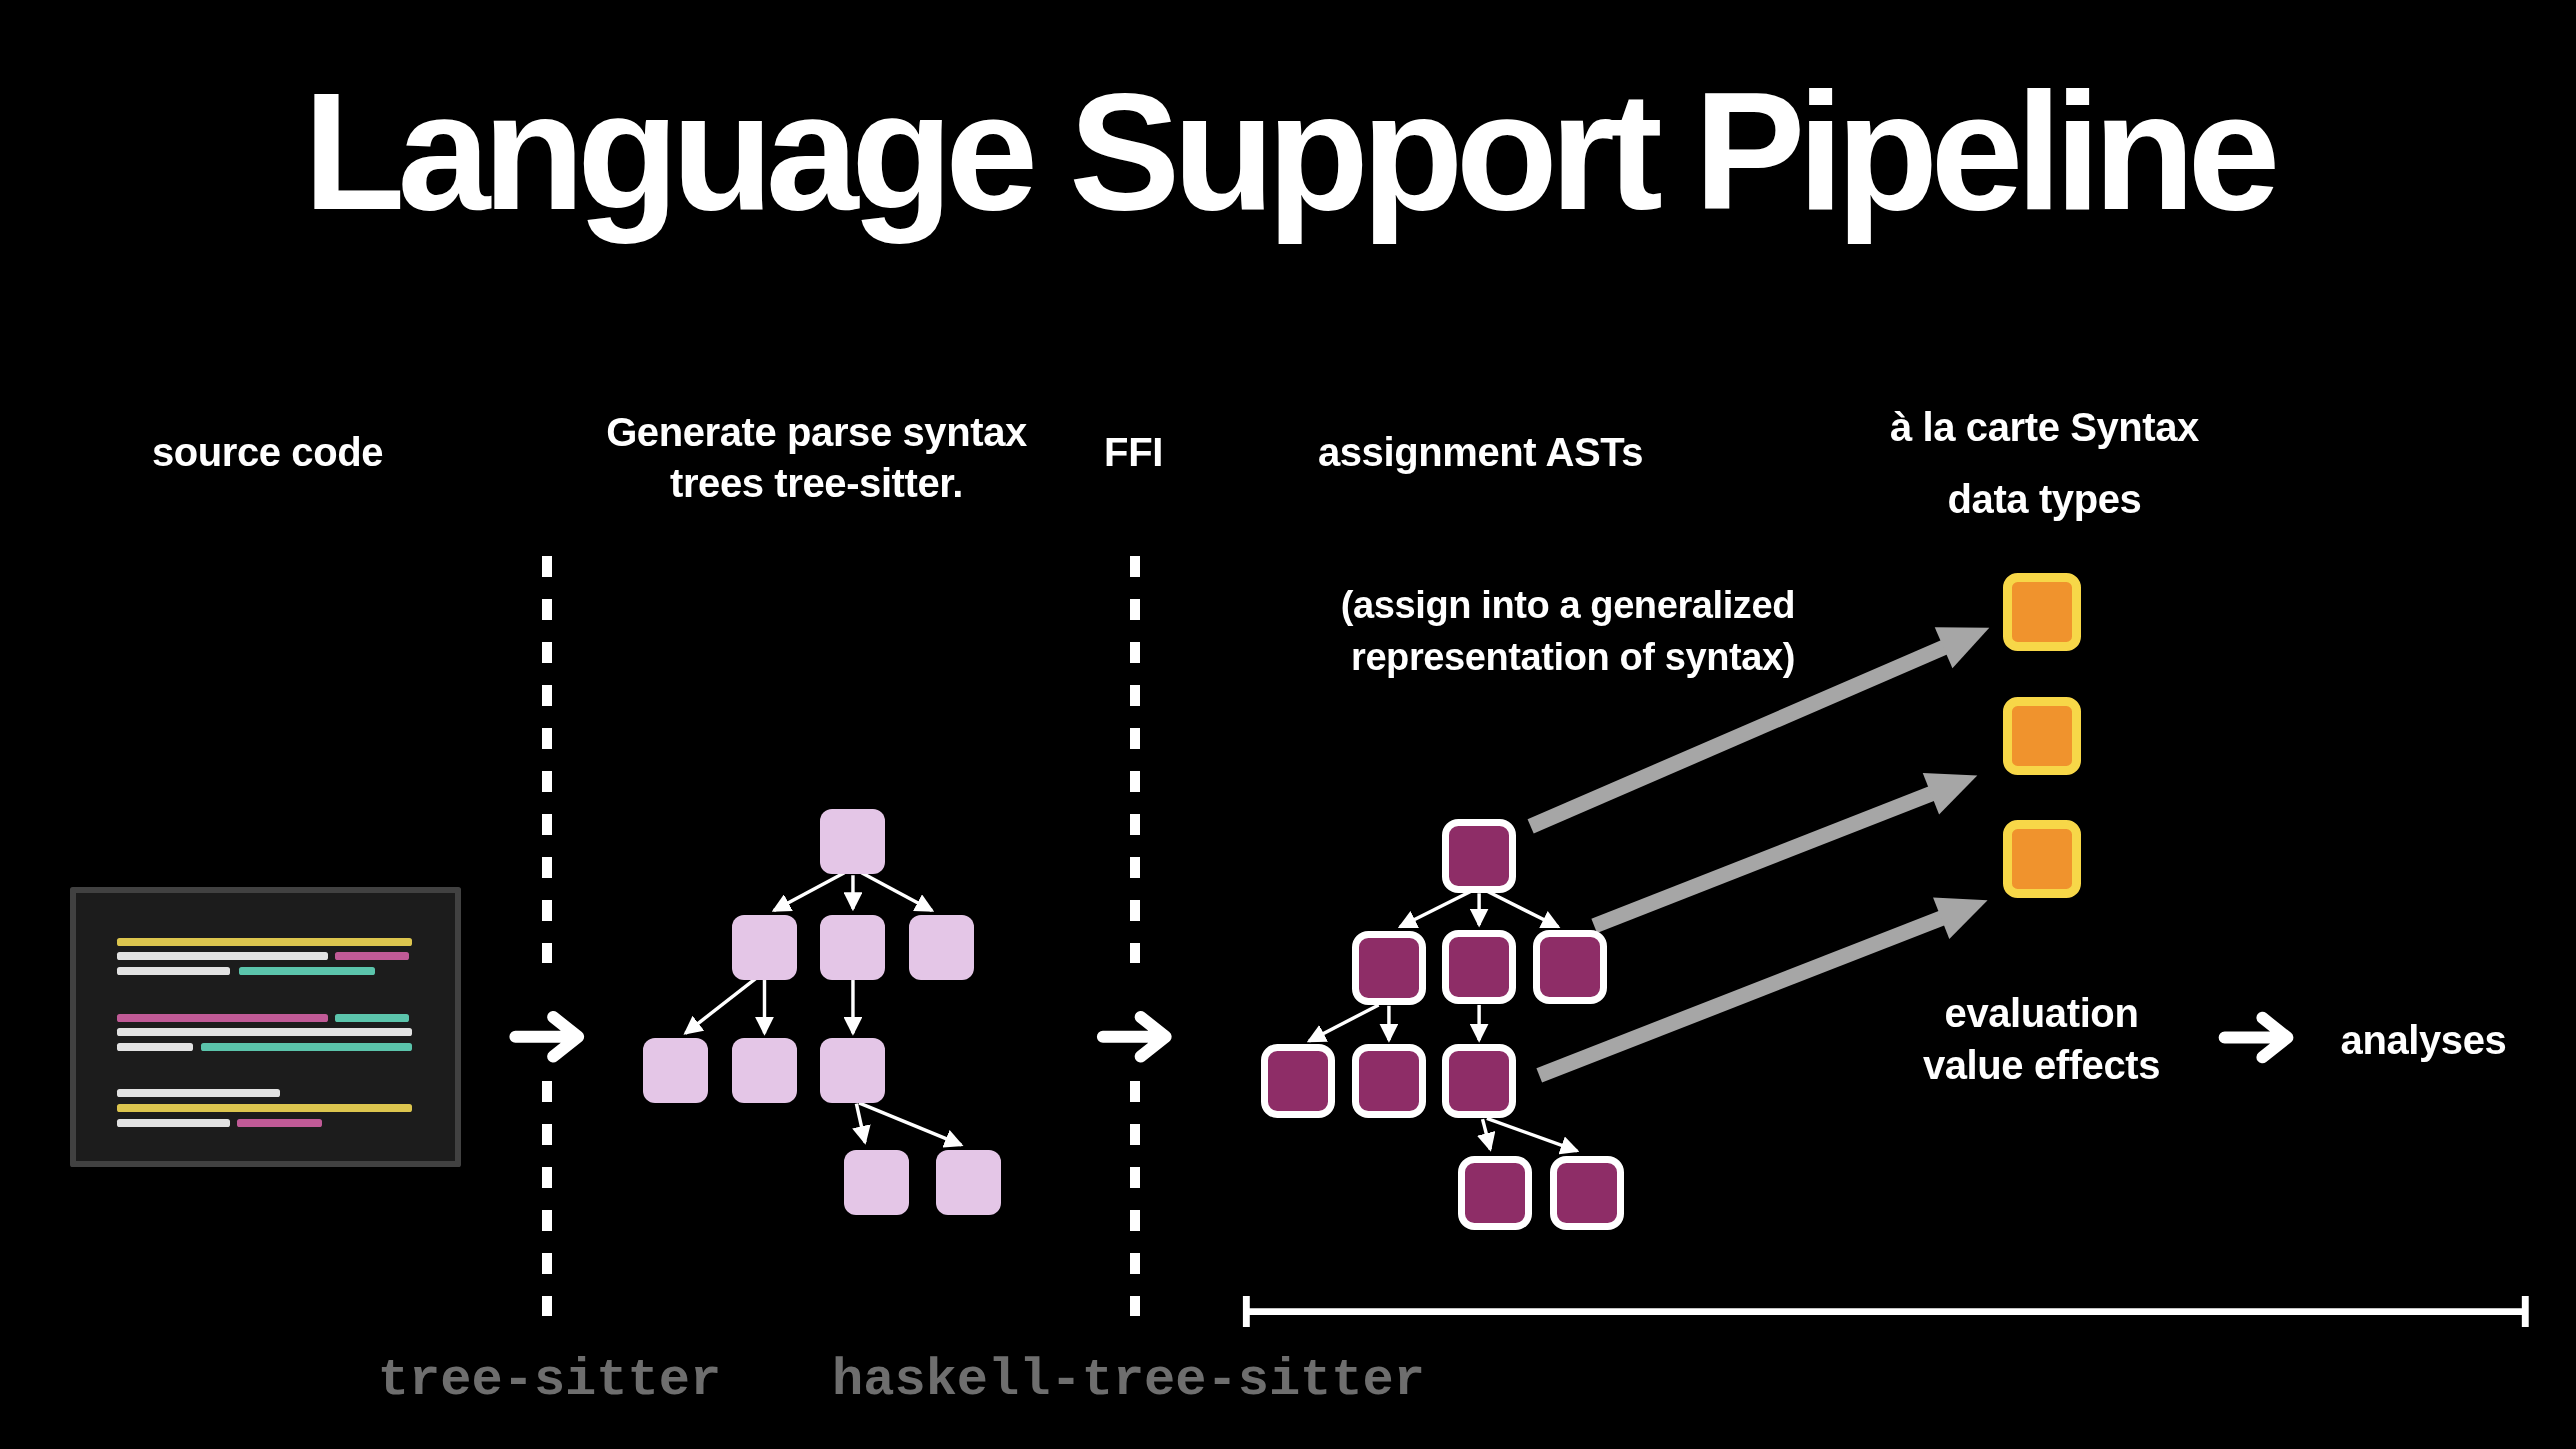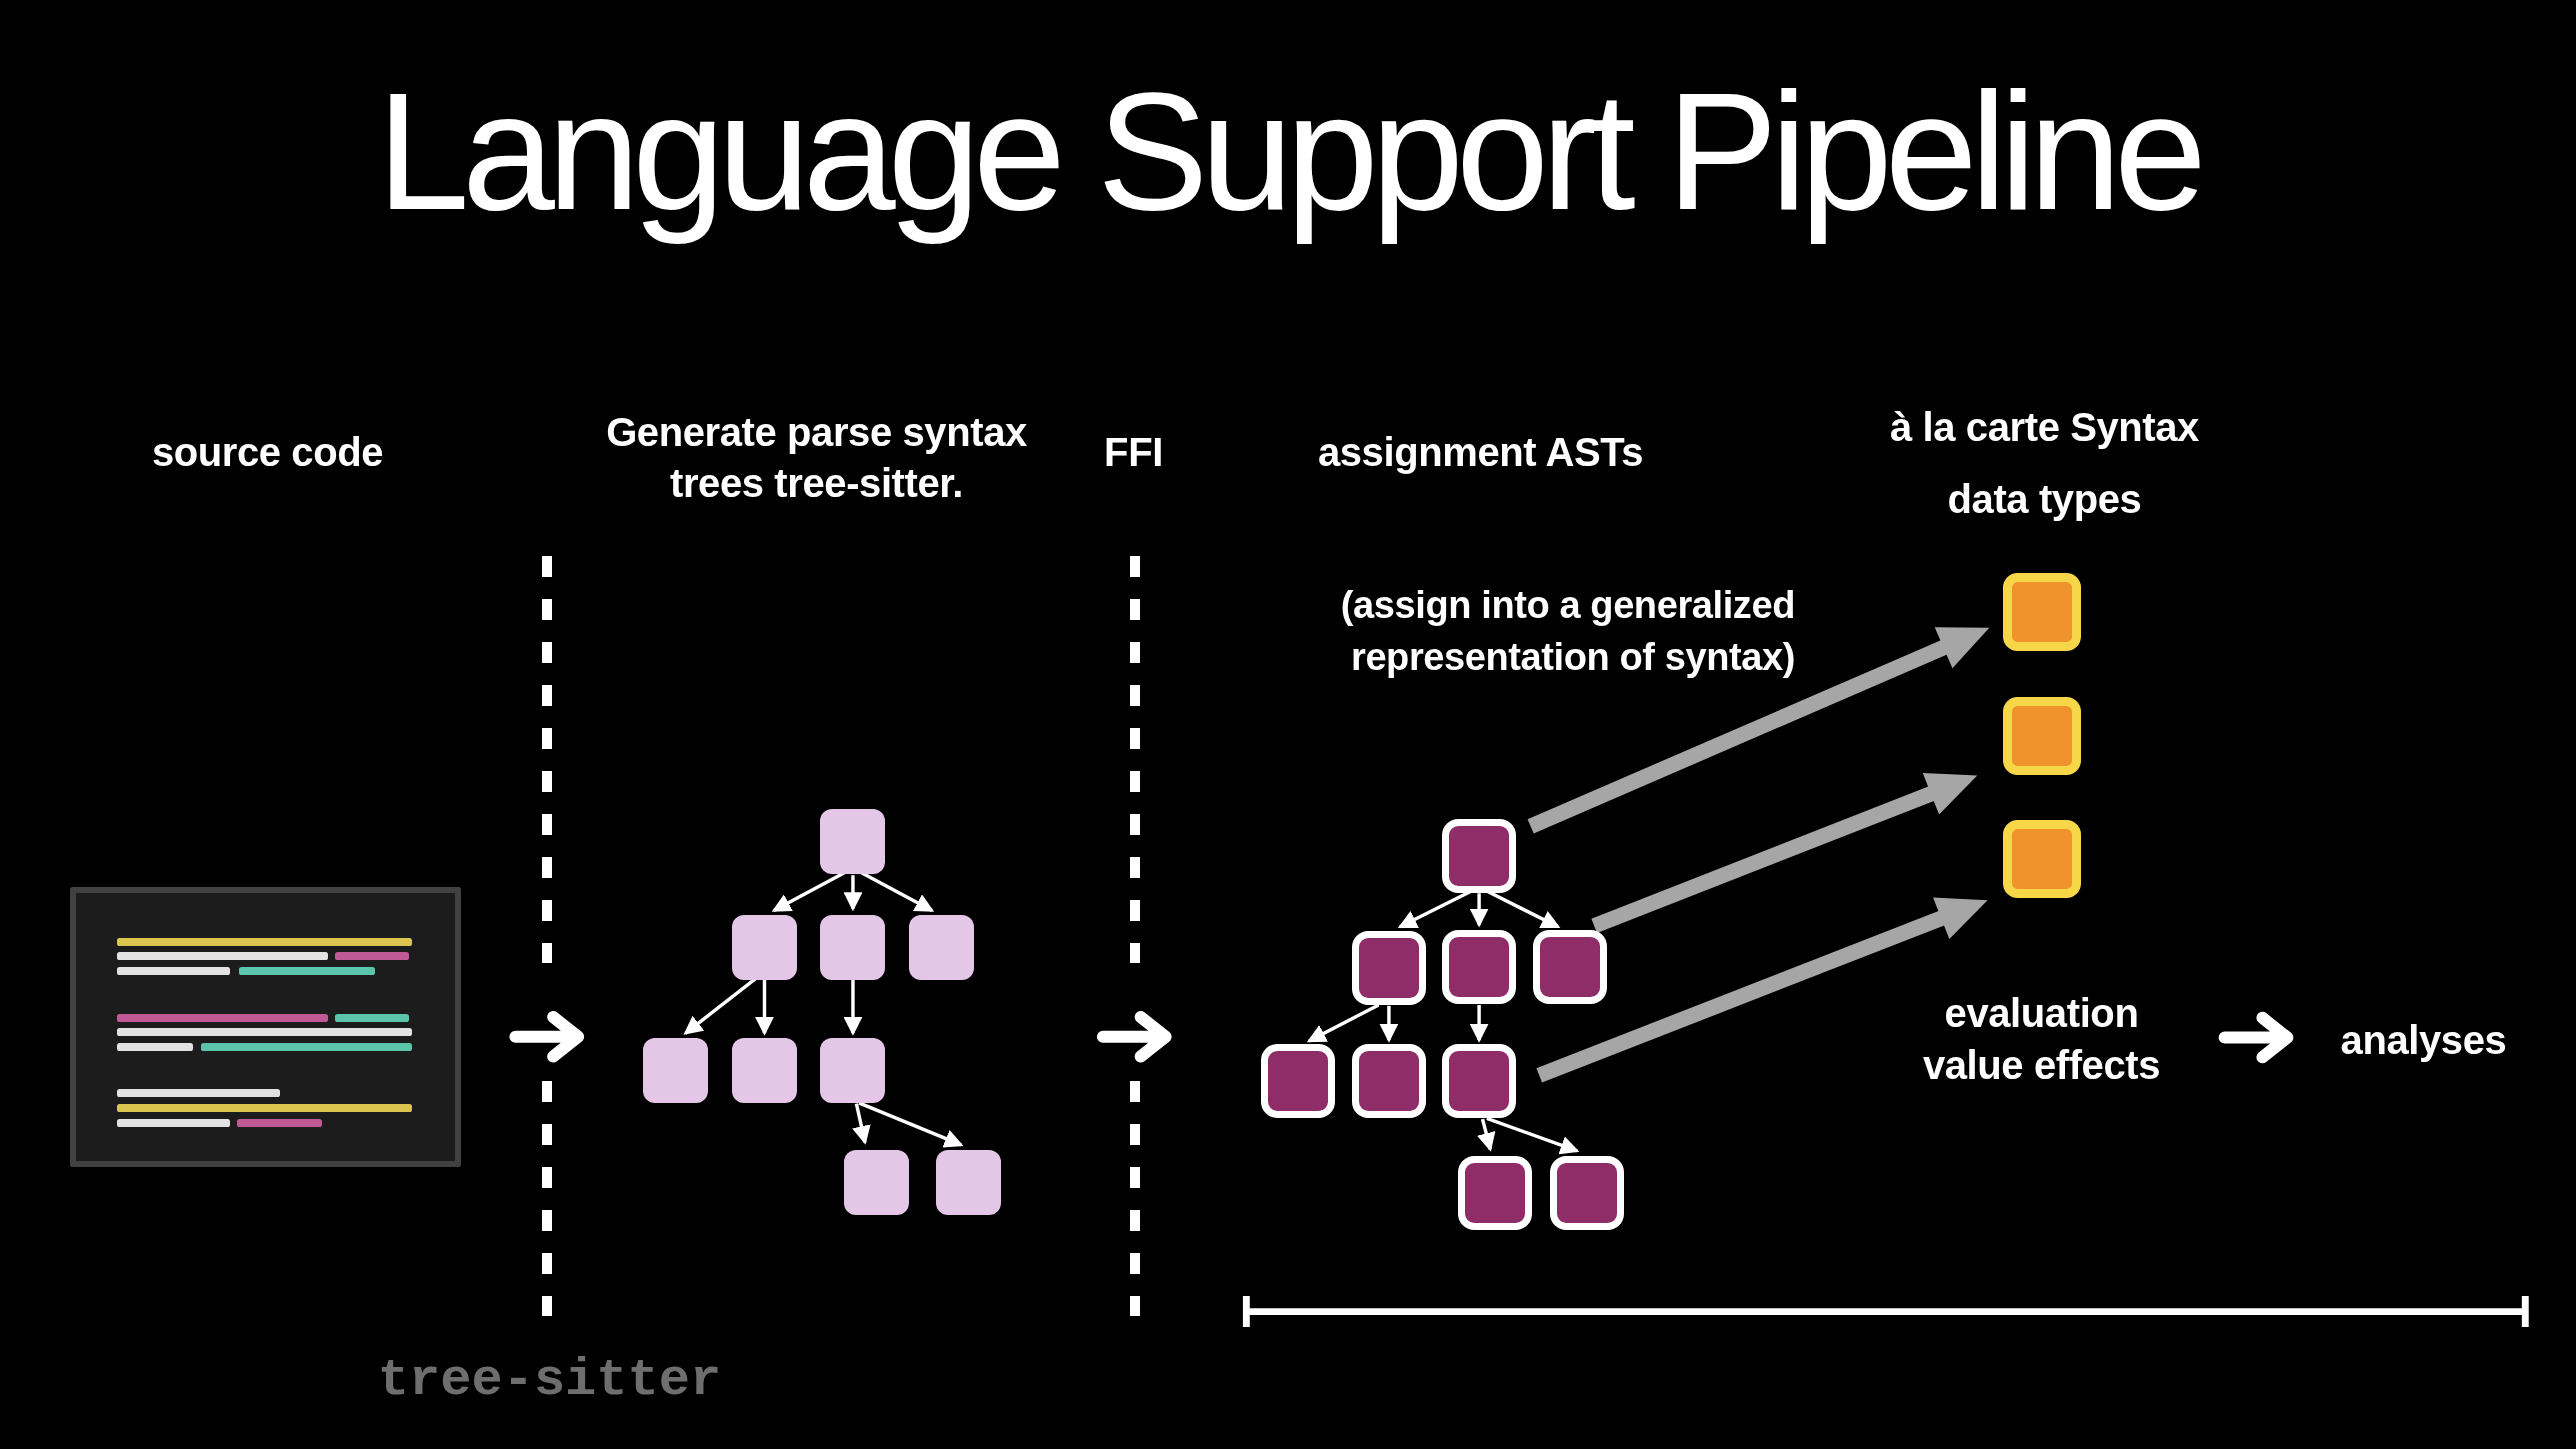--- a/index.html
+++ b/index.html
@@ -1,19 +1,19 @@
 <!DOCTYPE html>
 <html style="font-size:13.7px"><head>
 <meta charset="utf-8">
 <style>
   html,body{margin:0;padding:0;background:#000;}
   .stage{position:relative;width:2576px;height:1449px;background:#000;overflow:hidden;
          font-family:"Liberation Sans",sans-serif;}
   .title{position:absolute;top:52px;left:0;width:100%;text-align:center;
-         font-weight:400;font-size:167px;line-height:198px;letter-spacing:-7.7px;color:#fff;}
+         font-weight:700;font-size:167px;line-height:198px;letter-spacing:-7.7px;color:#fff;}
   .cap{position:absolute;width:601px;text-align:center;color:#fff;
        font-weight:700;font-size:40px;line-height:46px;letter-spacing:-0.4px;}
   .note{position:absolute;width:601px;text-align:right;color:#fff;
        font-weight:700;font-size:38px;line-height:43px;letter-spacing:-0.4px;}
   .mono{position:absolute;width:687px;text-align:center;
         font-family:"Liberation Mono",monospace;font-weight:700;font-size:52px;line-height:57px;}
   .dash{position:absolute;width:10.3px;
         background:repeating-linear-gradient(to bottom,#fff 0 20.6px,transparent 20.6px 43px);}
   .codebox{position:absolute;box-sizing:border-box;border-radius:2.6px;}
   .codeline{position:absolute;height:7.7px;border-radius:2.6px;}
@@ -60,20 +60,21 @@
       <div class="codeline" style="left: 41px; top: 135px; width: 295px; background: rgb(226, 226, 226);"></div>
       <div class="codeline" style="left: 41px; top: 150px; width: 76px; background: rgb(226, 226, 226);"></div>
       <div class="codeline" style="left: 125px; top: 150px; width: 211px; background: rgb(91, 196, 171);"></div>
       <div class="codeline" style="left: 41px; top: 196px; width: 163px; background: rgb(226, 226, 226);"></div>
       <div class="codeline" style="left: 41px; top: 211px; width: 295px; background: rgb(220, 197, 78);"></div>
       <div class="codeline" style="left: 41px; top: 226px; width: 113px; background: rgb(226, 226, 226);"></div>
       <div class="codeline" style="left: 161px; top: 226px; width: 85px; background: rgb(192, 90, 150);"></div>
     </div>
 
   <div class="mono" style="left: 206px; top: 1352px; color: rgb(110, 110, 110);">tree-sitter</div>
+  <div class="mono" style="left: 785px; top: 1352px; color: rgb(110, 110, 110);">haskell-tree-sitter</div>
 
   <svg class="overlay" id="overlay" width="2576" height="1449" viewBox="0 0 2999 1687">
       <defs>
         <marker id="tri" viewBox="0 0 6 6" refX="5.2" refY="3" markerWidth="5.5" markerHeight="5.5" orient="auto-start-reverse">
           <path d="M0,0 L6,3 L0,6 z" fill="#ffffff"></path>
         </marker>
       </defs>
       <g>
         <line x1="983" y1="1016" x2="901" y2="1060" stroke="#ffffff" stroke-width="4" marker-end="url(#tri)"></line>
         <line x1="993" y1="1019" x2="993" y2="1058" stroke="#ffffff" stroke-width="4" marker-end="url(#tri)"></line>

